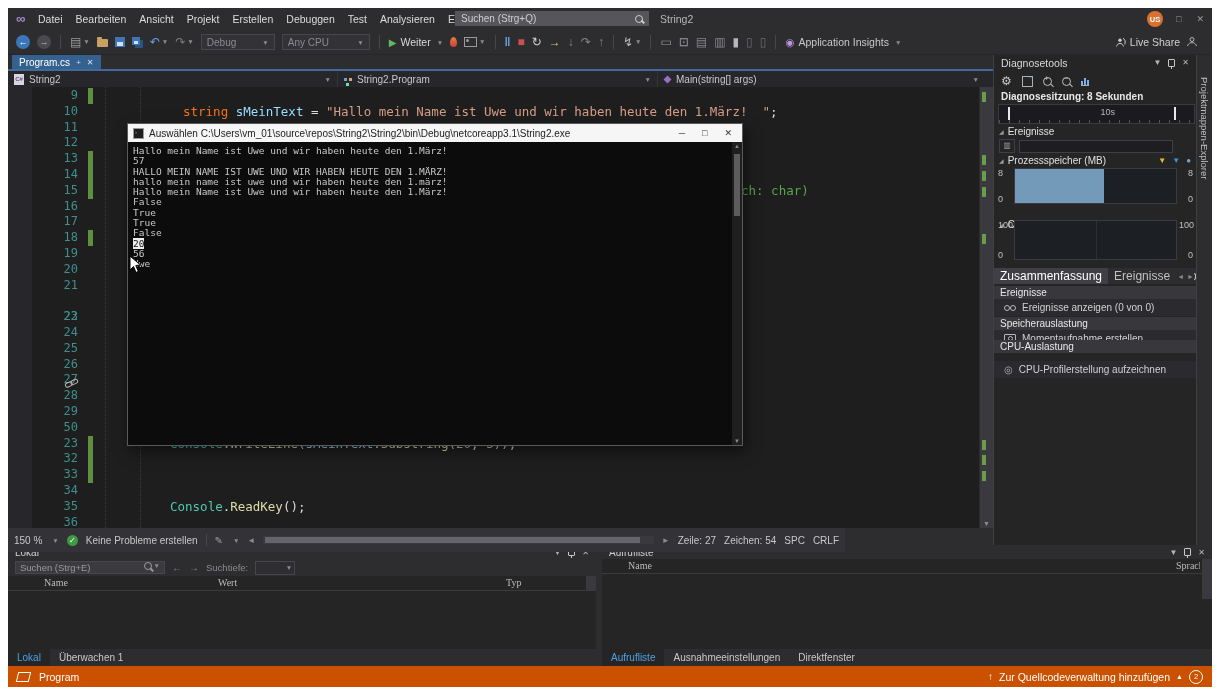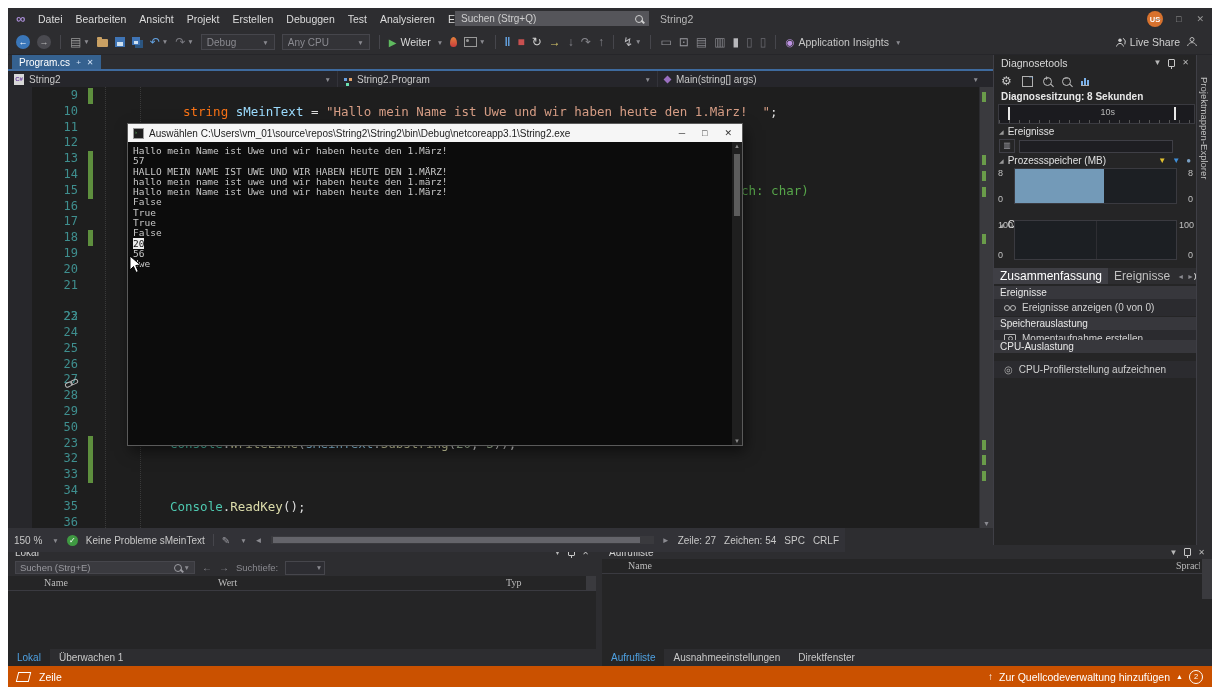--- a/index.html
+++ b/index.html
@@ -148,22 +148,22 @@
   .i-rec{color:#b0b0b0;font-size:10px;}
 
   .vstrip{position:absolute;left:1188px;top:47px;width:16px;height:490px;background:#2d2d30;border-left:1px solid #3f3f46;box-sizing:border-box;}
   .vstrip span{writing-mode:vertical-rl;font-size:9.5px;color:#c0c0c0;position:absolute;top:22px;left:2px;}
 
   
   .panel{position:absolute;top:537px;height:121px;background:#252526;}
   .ptitle{height:14px;background:#2d2d30;display:flex;align-items:center;padding:0 7px;font-size:10px;color:#d0d0d0;}
   .ptitle .icons{margin-left:auto;display:flex;gap:7px;align-items:center;color:#b8b8b8;font-size:8px;}
   .lsearch{height:17px;background:#2d2d30;display:flex;align-items:center;gap:7px;padding:0 7px;}
-  .sbox{width:180px;height:13px;background:#3a3a3f;border:1px solid #46464c;color:#9a9aa0;font-size:9.5px;
-        display:flex;align-items:center;padding:0 4px;box-sizing:border-box;}
+  .sbox{width:150px;height:13px;background:#3a3a3f;border:1px solid #46464c;color:#9a9aa0;font-size:9.5px;
+        display:flex;padding:0 4px;box-sizing:border-box;}
   .sbox .ph{flex:1;}
   .navarr{color:#8a8a90;font-size:10px;}
   .depthlbl{color:#8a8a90;font-size:9.5px;}
   .depthbox{width:36px;height:12px;border:1px solid #46464c;background:#2d2d32;display:flex;align-items:center;justify-content:flex-end;padding-right:2px;}
   .phead{height:14px;border-bottom:1px solid #3a3a40;position:relative;color:#bcbcbc;font-size:10px;}
   .phead span{position:absolute;top:1px;font-family:Liberation Serif, serif;}
   .ptabs{position:absolute;bottom:0;left:0;width:100%;height:17px;background:#2d2d30;display:flex;}
   .ptab{height:100%;display:flex;align-items:center;padding:0 9px;font-size:10px;color:#c8c8c8;}
   .ptab.active{background:#252526;color:#4ea0e0;}
   .pscroll{position:absolute;right:0;top:14px;width:10px;height:40px;background:#3a3a3e;}
@@ -421,21 +421,21 @@
       <div class="smark" style="top: 163.2px; height: 10px;"></div>
       <div class="smark" style="top: 368.6px; height: 10px;"></div>
       <div class="smark" style="top: 384.4px; height: 10px;"></div>
       <div class="smark" style="top: 400.2px; height: 10px;"></div>
     </div>
 
   <div class="edstatus">
     <span>150 %</span>
     <span class="dd">▼</span>
     <span class="i-check"></span>
-    <span>Keine Probleme sMeinText</span>
+    <span>Keine Probleme erstellen</span>
     <span class="edst-sep"></span>
     <span class="pencil"></span>
     <span class="dd">▼</span>
     <span class="tinyarr">◄</span>
     <div class="htrack">
         <div class="hthumb"></div>
       </div>
     <span class="tinyarr">►</span>
     <span>Zeile: 27</span>
     <span>Zeichen: 54</span>
@@ -626,21 +626,21 @@
     <div class="pscroll"></div>
     <div class="ptabs" id="csTabs">
         <div class="ptab active">Aufrufliste</div>
         <div class="ptab">Ausnahmeeinstellungen</div>
         <div class="ptab">Direktfenster</div>
       </div>
   </div>
 
   <div class="statusbar">
     <span class="sb-flag"></span>
-    <span>Zeile</span>
+    <span>Program</span>
     <span class="sb-right">
       <span class="sb-up">↑</span>
       <span>Zur Quellcodeverwaltung hinzufügen</span>
       <span class="sb-caret">▲</span>
       <span class="sb-badge">2</span>
     </span>
   </div>
 
 </div>
 

